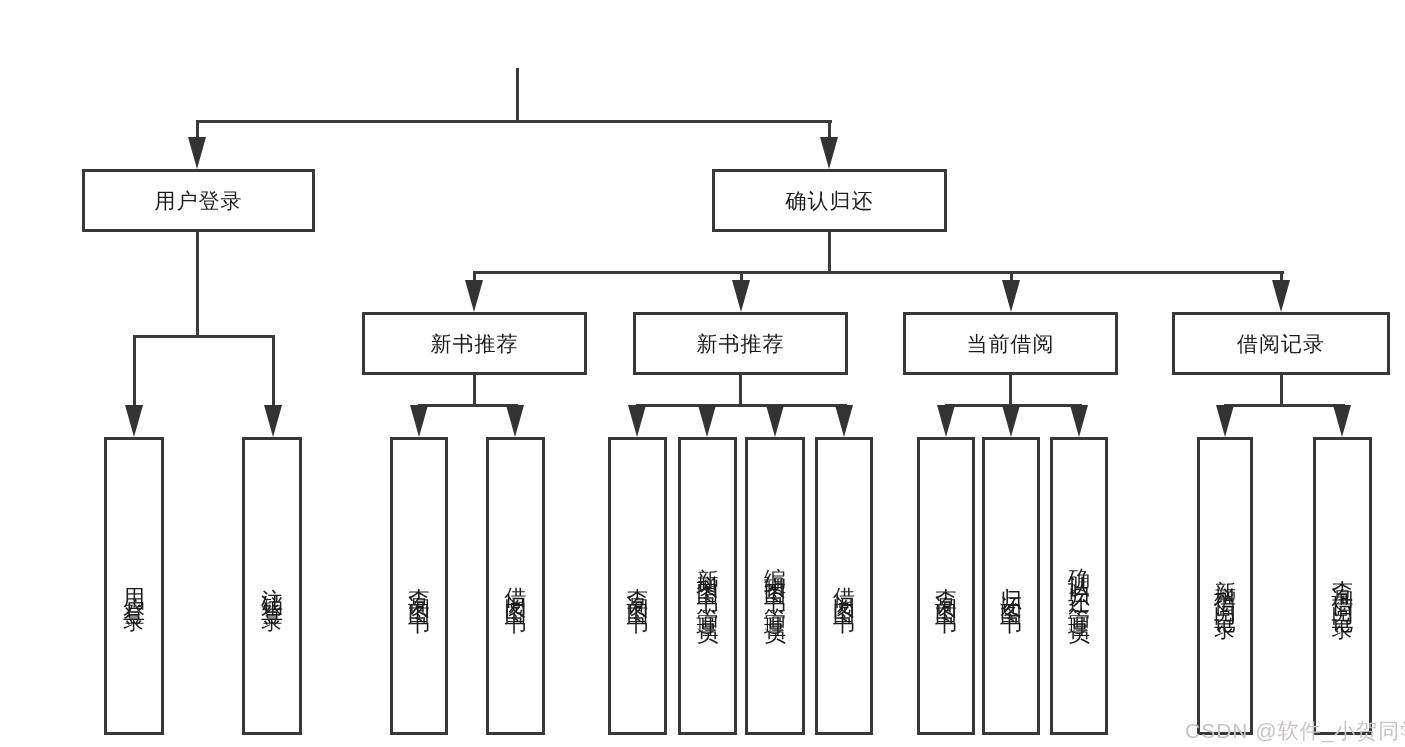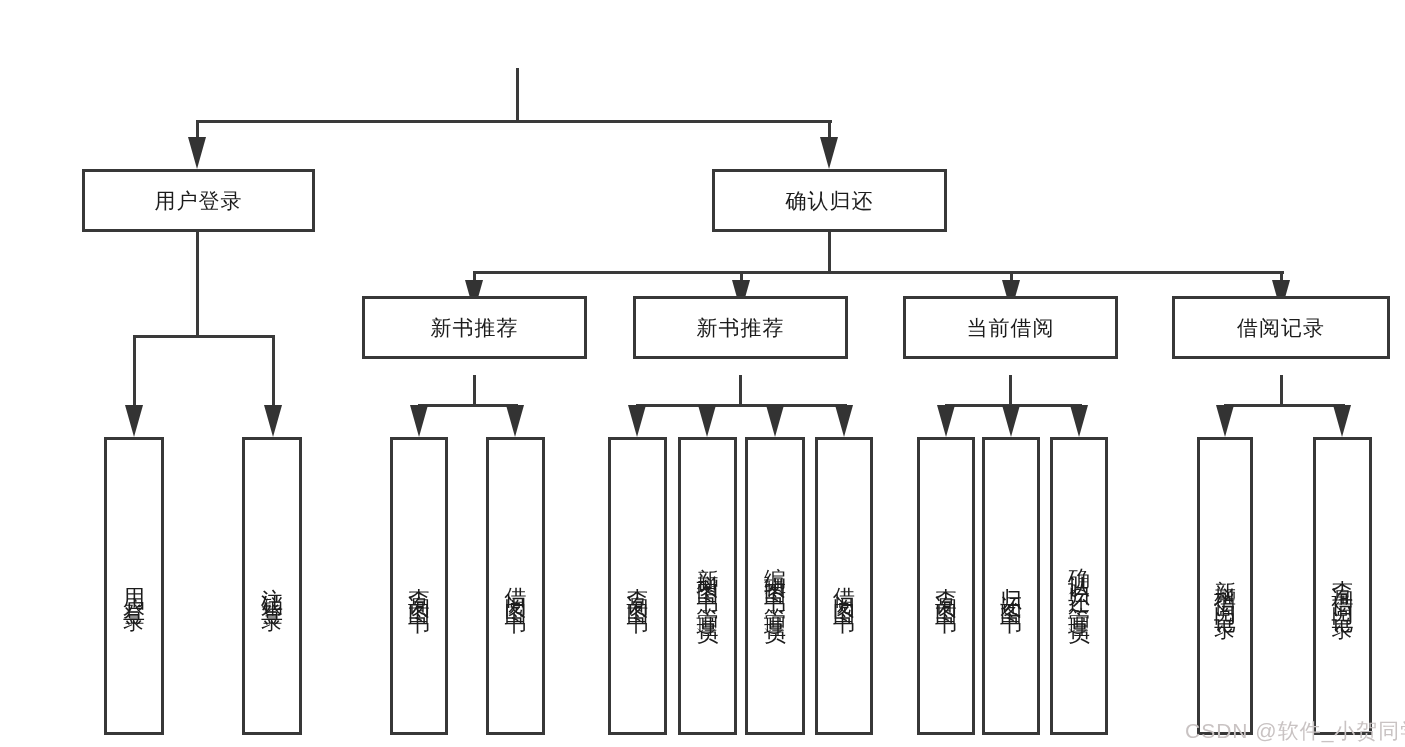--- a/index.html
+++ b/index.html
@@ -7,21 +7,21 @@
     position:relative;width:1405px;height:747px;background:#ffffff;overflow:hidden;
     font-family:"Liberation Sans",sans-serif;color:#1f1f1f;
   }
   .node{
     position:absolute;box-sizing:border-box;border:3px solid #383838;background:#fff;
     display:flex;align-items:center;justify-content:center;
     font-size:21px;letter-spacing:1px;color:#1c1c1c;
   }
   .root{left:20px;top:13px;width:1005px;height:55px;font-size:21px;}
   .lv2{top:169px;height:63px;}
-  .lv3{top:296px;height:63px;}
+  .lv3{top:312px;height:63px;}
   .leaf{
     position:absolute;top:437px;height:298px;width:58px;box-sizing:border-box;
     border:3px solid #383838;background:#fff;
     display:flex;align-items:center;justify-content:center;
   }
   .leaf span{
     writing-mode:vertical-rl;text-orientation:mixed;
     font-size:22px;letter-spacing:8px;line-height:1;color:#1c1c1c;white-space:nowrap;
   }
   .vl,.hl{position:absolute;background:#3a3a3a;}

